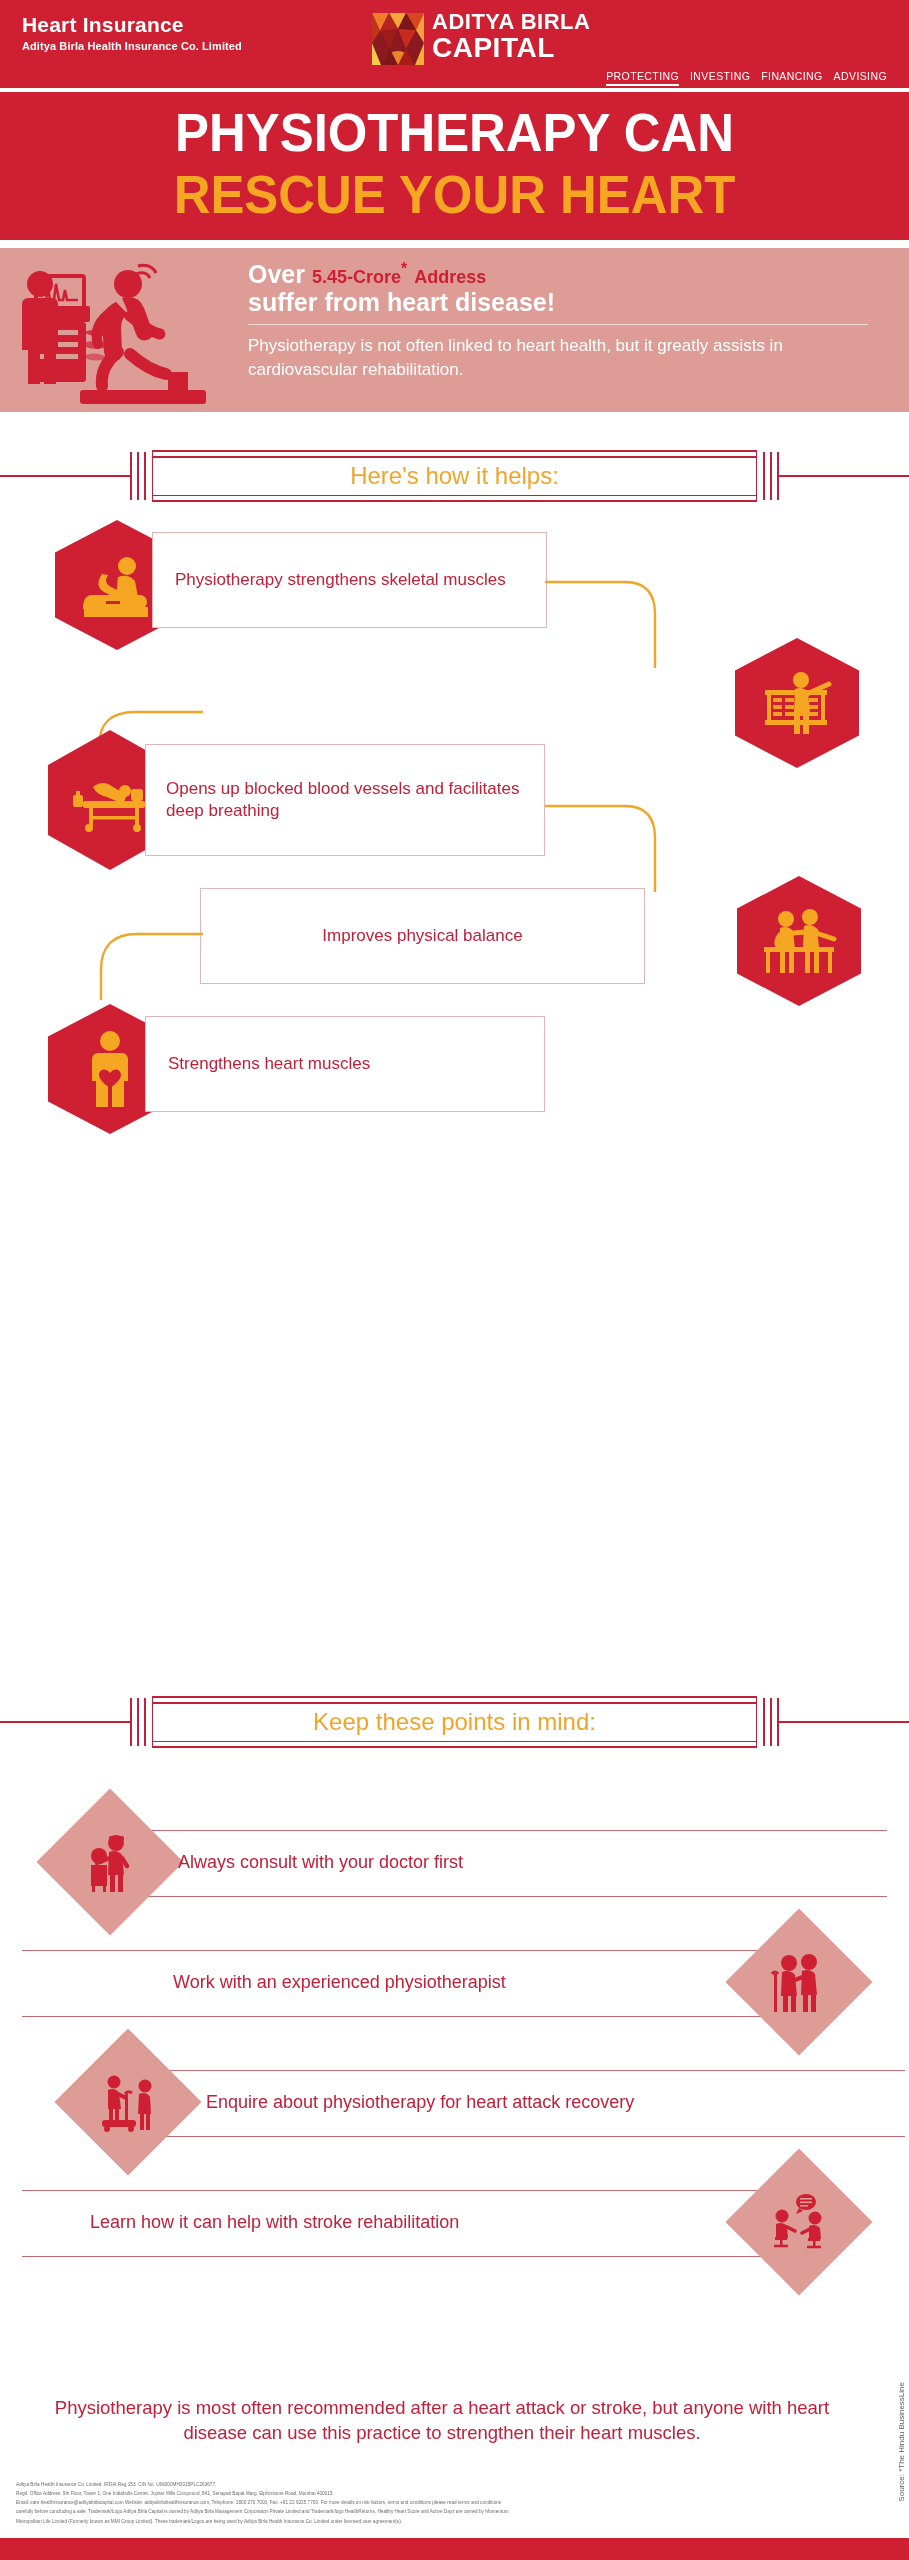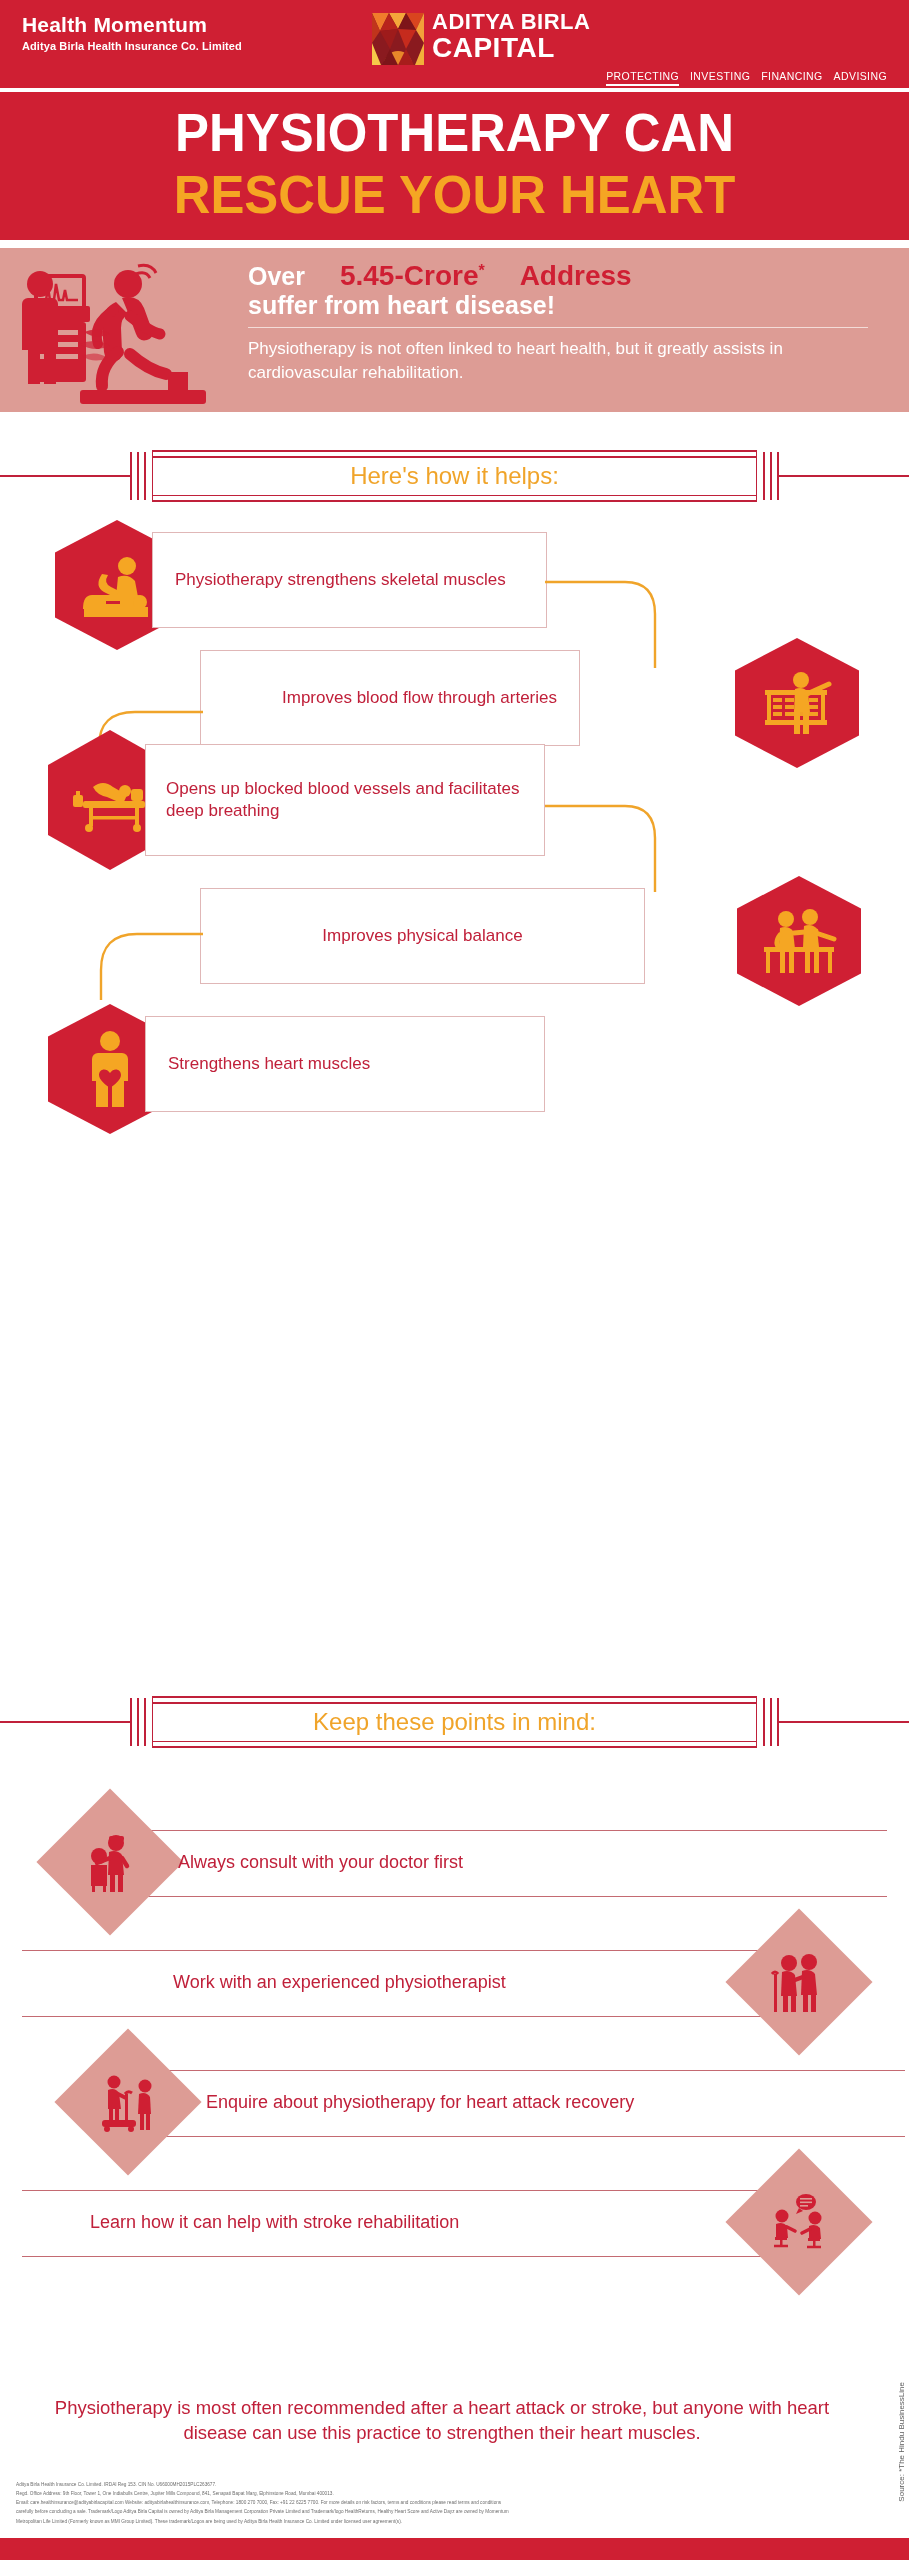--- a/index.html
+++ b/index.html
@@ -66,21 +66,21 @@
   .hero {
     position: absolute; left: 0; top: 248px; width: 909px; height: 164px;
     background: #dd9c95;
   }
   .hero-art { position: absolute; left: 18px; top: 6px; width: 210px; height: 156px; }
   .hero-right { position: absolute; left: 248px; top: 12px; width: 640px; }
   .hero-stat {
     color: #ffffff; font-size: 25px; font-weight: bold; line-height: 1.12;
     font-family: "Liberation Sans Narrow","Liberation Sans", sans-serif;
   }
-  .hero-stat .big { color: #cf1f33; font-size: 28px; margin-left: 28px; }
+  .hero-stat .big { color: #cf1f33; font-size: 18px; }
   .hero-stat .star { font-size: 16px; vertical-align: super; color:#cf1f33;}
   .hero-rule { height: 1px; background: #f3dcd8; margin: 8px 0 9px 0; width: 620px;}
   .hero-desc {
     color: #ffffff; font-size: 17px; line-height: 1.42;
     font-family: "Liberation Sans Narrow","Liberation Sans", sans-serif;
   }
 
   
   .banner-wrap { position: absolute; left: 0; width: 909px; height: 64px; }
   .banner-line {
@@ -167,21 +167,21 @@
     position: absolute; left: 0; bottom: 0; width: 909px; height: 22px;
     background: #cf1f33;
   }
 </style>
 </head>
 <body>
 
 <div class="page">
 
   <div class="header">
-    <div class="hdr-title">Health Momentum</div>
+    <div class="hdr-title">Heart Insurance</div>
     <div class="hdr-sub">Aditya Birla Health Insurance Co. Limited</div>
 
     <div class="logo-box">
       <svg width="52" height="52" viewBox="0 0 52 52">
         <rect width="52" height="52" fill="#8a1a1f"></rect>
         <polygon points="0,0 17,0 8,18" fill="#f07c2c"></polygon>
         <polygon points="17,0 34,0 26,16" fill="#f4a63a"></polygon>
         <polygon points="34,0 52,0 44,17" fill="#d9451f"></polygon>
         <polygon points="8,18 17,0 26,16" fill="#b8231c"></polygon>
         <polygon points="26,16 34,0 44,17" fill="#7d1519"></polygon>
@@ -319,23 +319,20 @@
           <rect x="40" y="42" width="9" height="4"></rect>
             <rect x="52" y="42" width="9" height="4"></rect>
         </g>
         <circle cx="44" cy="10" r="8" fill="#f5a623"></circle>
         <path d="M38,19 q8,-3 13,3 l2,20 h-16 z" fill="#f5a623"></path>
         <path d="M50,24 L72,14" stroke="#f5a623" stroke-width="5" stroke-linecap="round" fill="none"></path>
         <rect x="37" y="40" width="6" height="24" fill="#f5a623"></rect>
         <rect x="46" y="40" width="6" height="24" fill="#f5a623"></rect>
       </svg>
     </div>
-    <div class="bcard" style="left:200px; width:380px;">
-      <span class="bcard-text" style="padding:0 22px; text-align:right; width:100%;">Improves blood flow through arteries</span>
-    </div>
     <div class="connector" style="left:95px; top:48px;">
       <svg width="110" height="80" viewBox="0 0 110 80">
         <path d="M108,26 L40,26 Q4,26 4,60 L4,78" fill="none" stroke="#f0a42a" stroke-width="2.4"></path>
       </svg>
     </div>
   </div>
 
   <div class="benefit" style="top:726px; height:140px;">
     <div class="hexicon" style="left:48px; top:4px; height:140px;">
       <svg width="82" height="66" viewBox="0 0 82 66">

